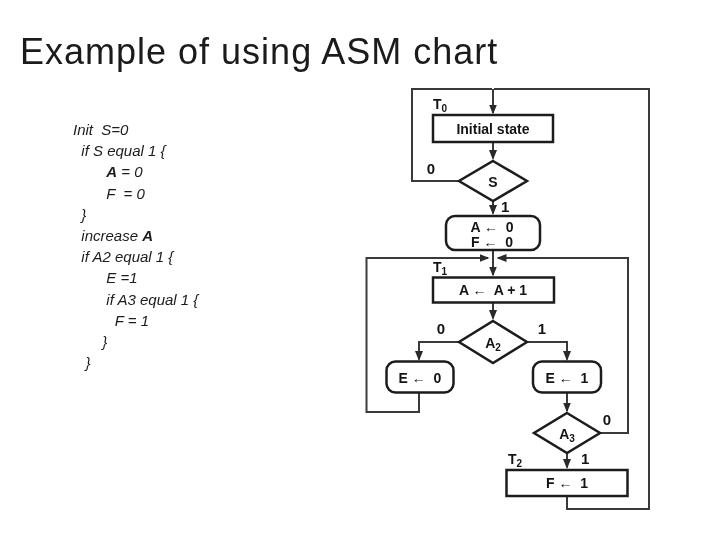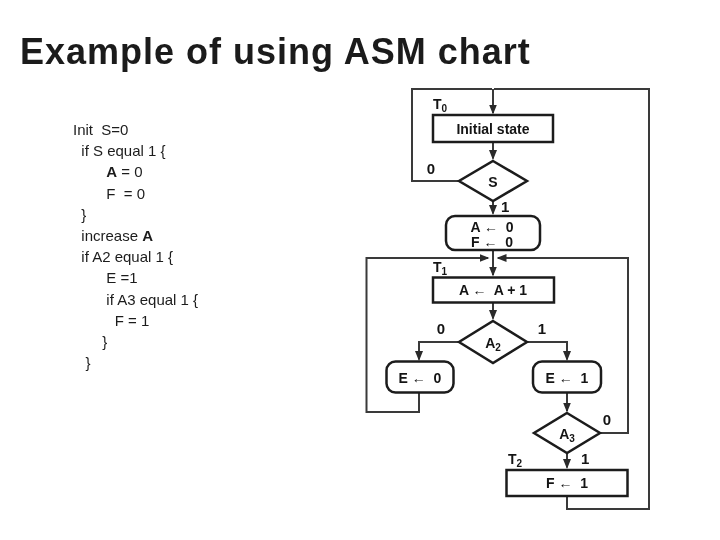--- a/index.html
+++ b/index.html
@@ -1,21 +1,21 @@
 <!DOCTYPE html>
 <html><head>
 <meta charset="utf-8">
 <style>
   html,body{margin:0;padding:0;background:#888;}
   .slide{position:relative;width:720px;height:540px;background:#ffffff;overflow:hidden;
          font-family:"Liberation Sans","DejaVu Sans",sans-serif;}
-  .title{position:absolute;left:20px;top:34px;margin:0;font-size:36px;font-weight:700;
+  .title{position:absolute;left:20px;top:34px;margin:0;font-size:36px;font-weight:400;
          letter-spacing:1px;color:#1b1b1b;line-height:1;white-space:pre;}
   #code-block{position:absolute;left:73px;top:119px;font-size:15px;line-height:21.2px;
-         color:#1c1c1c;white-space:pre;}
+         color:#1c1c1c;white-space:pre;font-style:italic;}
   .code-line{white-space:pre;}
   .code-line .b{font-weight:700;}
   svg.chart{position:absolute;left:0;top:0;}
   .wire{fill:none;stroke:#3a3a3a;stroke-width:2;}
   .shape{fill:#ffffff;stroke:#1c1c1c;stroke-width:2.5;}
   .lbl{font-family:"Liberation Sans","DejaVu Sans",sans-serif;font-weight:700;fill:#141414;white-space:pre;}
   .t14{font-size:14px;}
   .t15{font-size:15px;}
   .sub{font-size:10px;}
   .mid{text-anchor:middle;}

